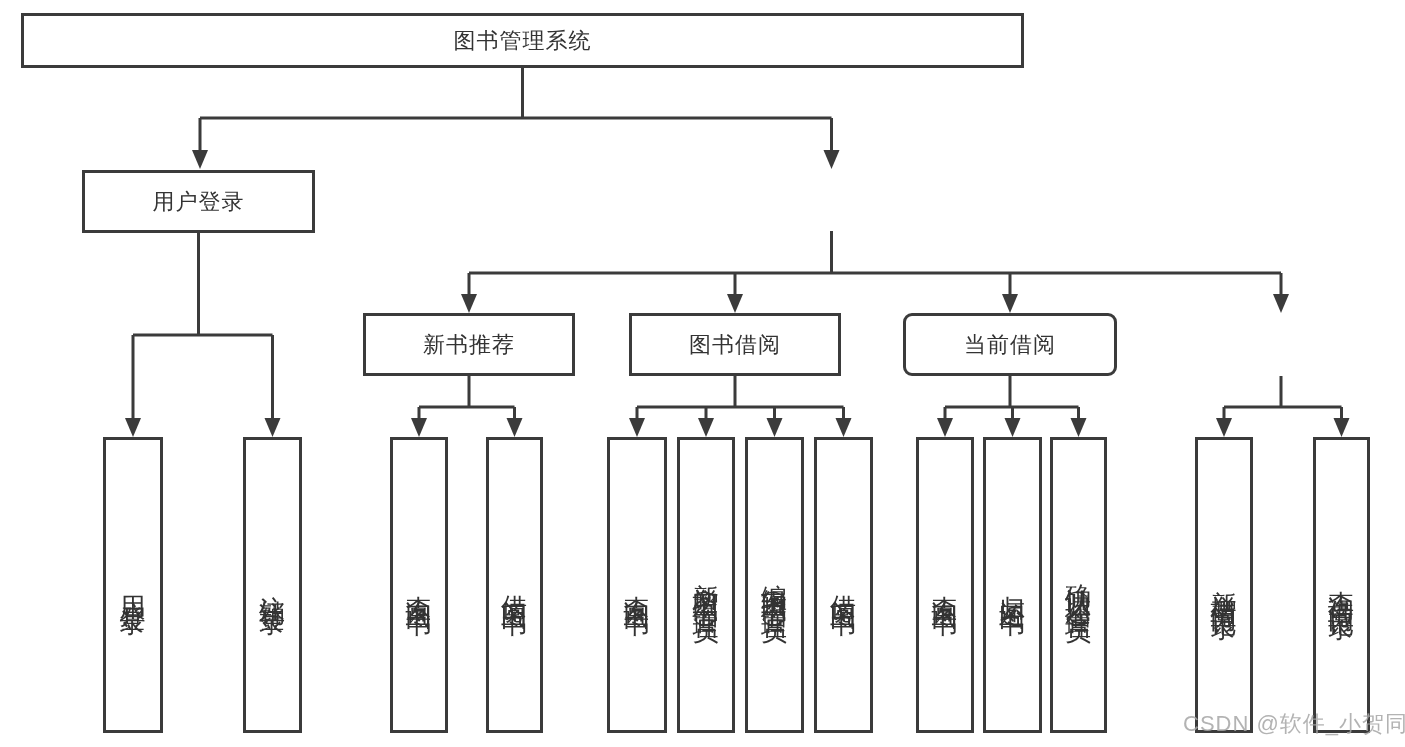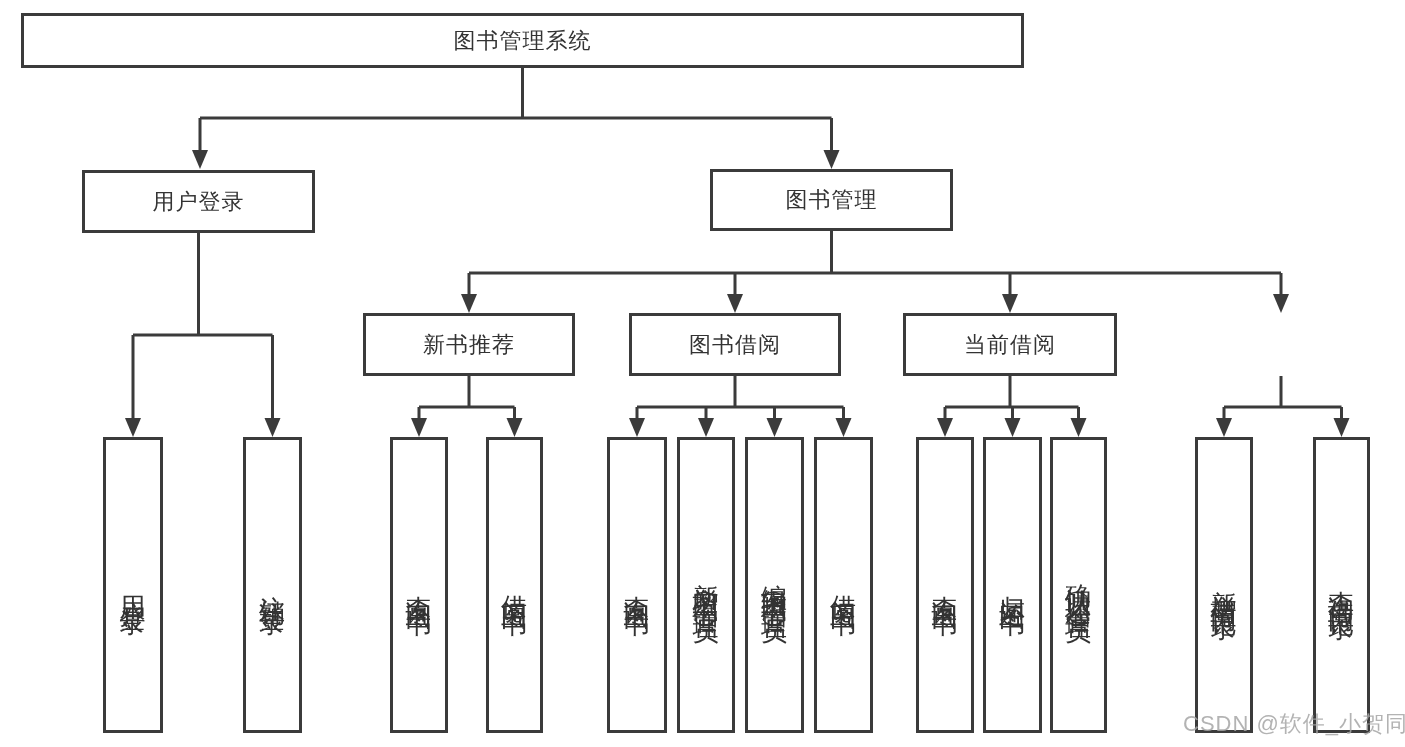--- a/index.html
+++ b/index.html
@@ -92,31 +92,28 @@
     </g>
   </svg>
 
   <div class="box hbox" style="left:21px;top:13px;width:1003px;height:55px;">
     <span>图书管理系统</span>
   </div>
 
   <div class="box hbox" style="left:82px;top:170px;width:233px;height:63px;">
     <span>用户登录</span>
   </div>
-  <div class="box hbox" style="left:710px;top:169px;width:243px;height:62px;">
-    <span>图书管理</span>
-  </div>
 
   <div class="box hbox" style="left:629px;top:313px;width:212px;height:63px;">
     <span>图书借阅</span>
   </div>
   <div class="box hbox" style="left:363px;top:313px;width:212px;height:63px;">
     <span>新书推荐</span>
   </div>
-  <div class="box hbox" style="left:903px;top:313px;width:214px;height:63px;">
+  <div class="box hbox" style="left:903px;top:313px;width:214px;height:63px;border-radius:9px;">
     <span>当前借阅</span>
   </div>
 
   <div class="box vbox" style="left:103px;top:437px;width:60px;height:296px;">
     <span>用户登录</span>
   </div>
   <div class="box vbox" style="left:243px;top:437px;width:59px;height:296px;">
     <span>注销登录</span>
   </div>
 

